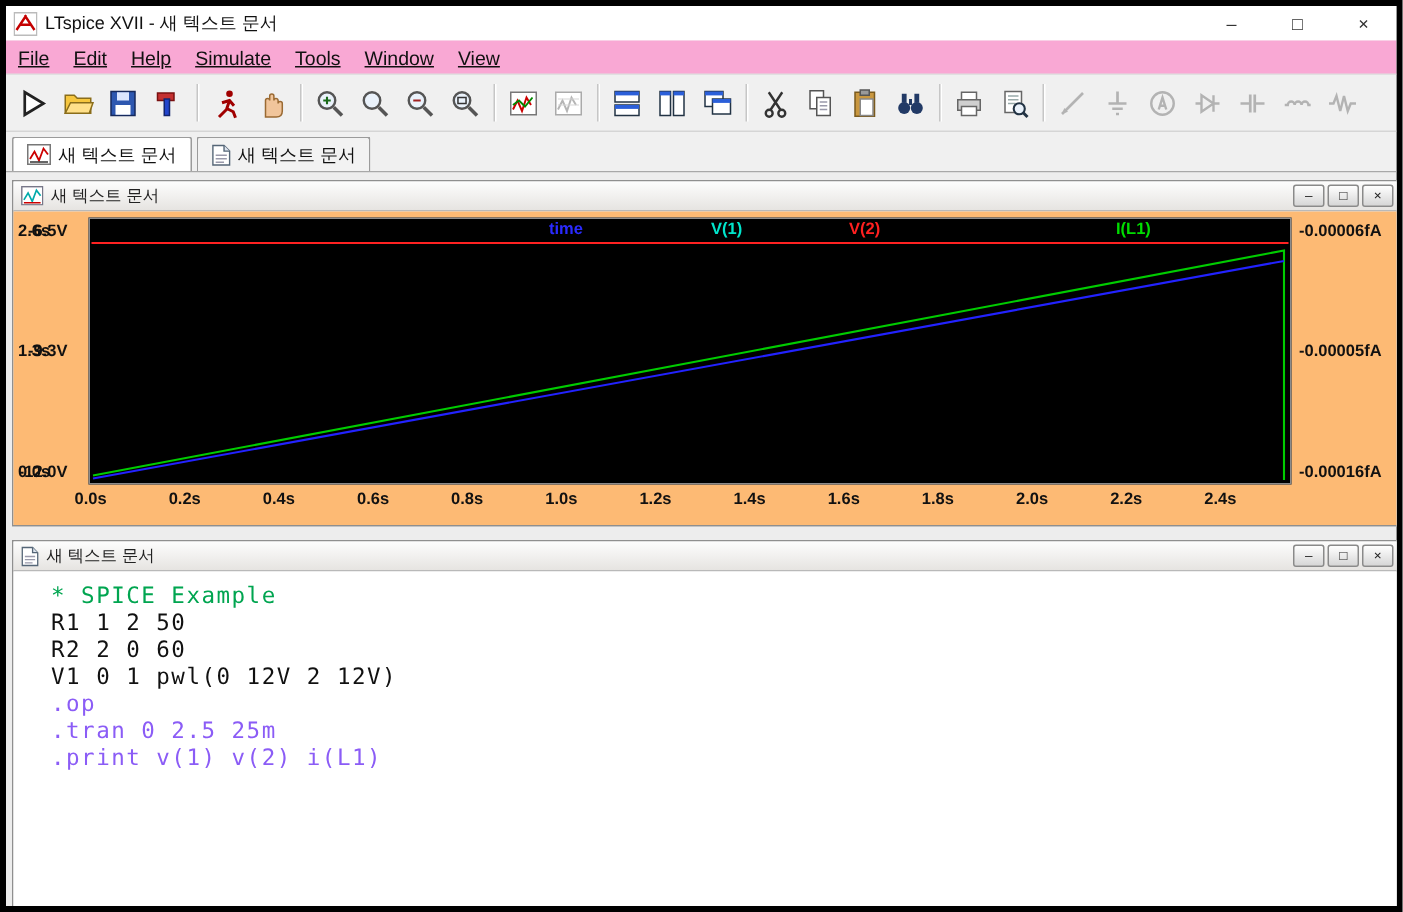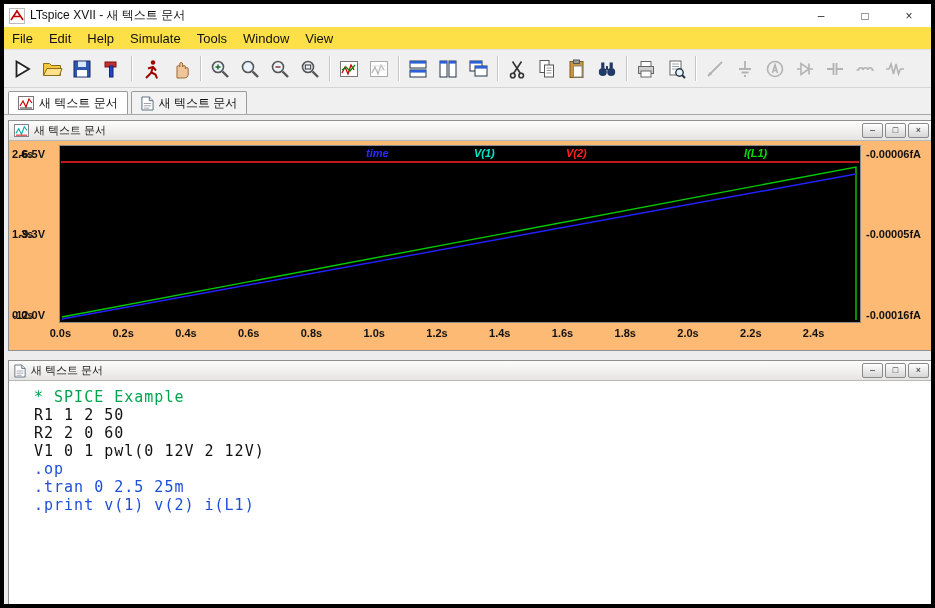--- a/index.html
+++ b/index.html
@@ -9,22 +9,22 @@
 
   
   .titlebar { height:23px; display:flex; align-items:center; background:#ffffff;
               padding-left:5px; font-size:12px; color:#111; }
   .app-icon { width:16px; height:16px; margin-right:5px; display:flex; }
   .win-controls { margin-left:auto; display:flex; height:100%; }
   .wc { width:44px; display:flex; align-items:center; justify-content:center;
         font-size:12px; color:#333; }
 
   
-  .menubar { height:23px; display:flex; align-items:center; background:#fde047;
-             border-bottom:1px solid #e0e0e0; font-size:13px; color:#111; }
+  .menubar { height:23px; display:flex; align-items:center; background:#f9a8d4;
+             border-bottom:1px solid #e0e0e0; font-size:13px; color:#111;text-decoration:underline; }
   .menu-item { padding:2px 8px; }
 
   
   .toolbar { height:38px; display:flex; align-items:center; padding:2px 3px;
              background:#f0f0f0; border-bottom:1px solid #d5d5d5; }
   .tb { width:30px; height:30px; display:flex; align-items:center; justify-content:center; }
   .sep { width:1px; height:25px; background:#c6c6c6; margin:0 4px; box-shadow:1px 0 0 #fff; }
 
   
   .tabbar { height:27px; display:flex; align-items:flex-end; padding-left:4px;
@@ -45,21 +45,21 @@
                     border-bottom:1px solid #b9b9b9; }
   .child-controls { margin-left:auto; display:flex; gap:2px; }
   .cbtn { width:21px; height:15px; display:flex; align-items:center; justify-content:center;
           font-size:9px; line-height:1; color:#222; border:1px solid #8a8a8a;
           border-radius:2px; background:linear-gradient(#ffffff,#d6d6d6); }
 
   
   #plotwin { left:4px; top:5px; width:925px; height:231px; }
   .plot-client { position:relative; height:209px; background:#fdba74; overflow:hidden; }
   .plotarea { position:absolute; left:50px; top:4px; width:802px; height:178px;
-              background:#000; border:1px solid #8c8c8c;font-style:italic; }
+              background:#000; border:1px solid #8c8c8c; }
   .traces { position:absolute; left:0; top:0; width:100%; height:100%; }
   .leg { position:absolute; top:1px; font-size:11px; font-weight:bold; }
   #leg-time { left:306px; color:#2a2aff; }
   #leg-v1   { left:414px; color:#00e5cc; }
   #leg-v2   { left:506px; color:#ff2020; }
   #leg-il1  { left:684px; color:#00dc00; }
   .axis-lab { position:absolute; font-size:11px; font-weight:bold; color:#111; white-space:nowrap; }
   .ylt { left:3px; width:26px; text-align:left; }
   .ylv { left:0; width:36px; text-align:right; }
   .yr  { left:857px; width:70px; text-align:left; }
@@ -68,21 +68,21 @@
   .xlabels span { flex:1; text-align:center; font-size:11px; font-weight:bold; color:#111; }
 
   
   #textwin { left:4px; top:245px; width:925px; height:245px; }
   .text-client { height:223px; background:#fff; padding:7px 0 0 14px;
                  font-family:"DejaVu Sans Mono", monospace; font-size:15px;
                  letter-spacing:1px; line-height:18px; }
   .code-line { white-space:pre; min-height:18px;margin-left:11px; }
   .t-comment { color:#00a550; }
   .t-code    { color:#111111; }
-  .t-dir     { color:#1d4ed8; }
+  .t-dir     { color:#8b5cf6; }
 
   svg { display:block; }
 </style>
 </head>
 <body>
 
 <div class="app">
 
   <div class="titlebar">
     <span class="app-icon">

